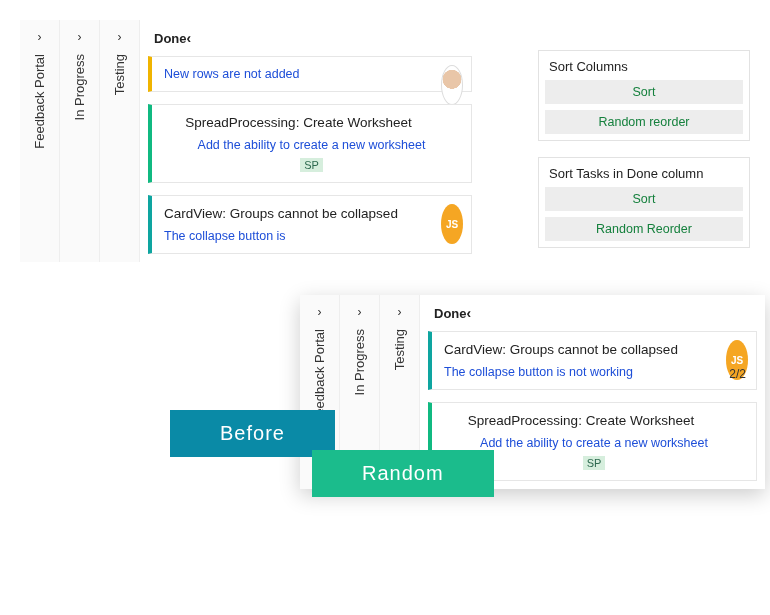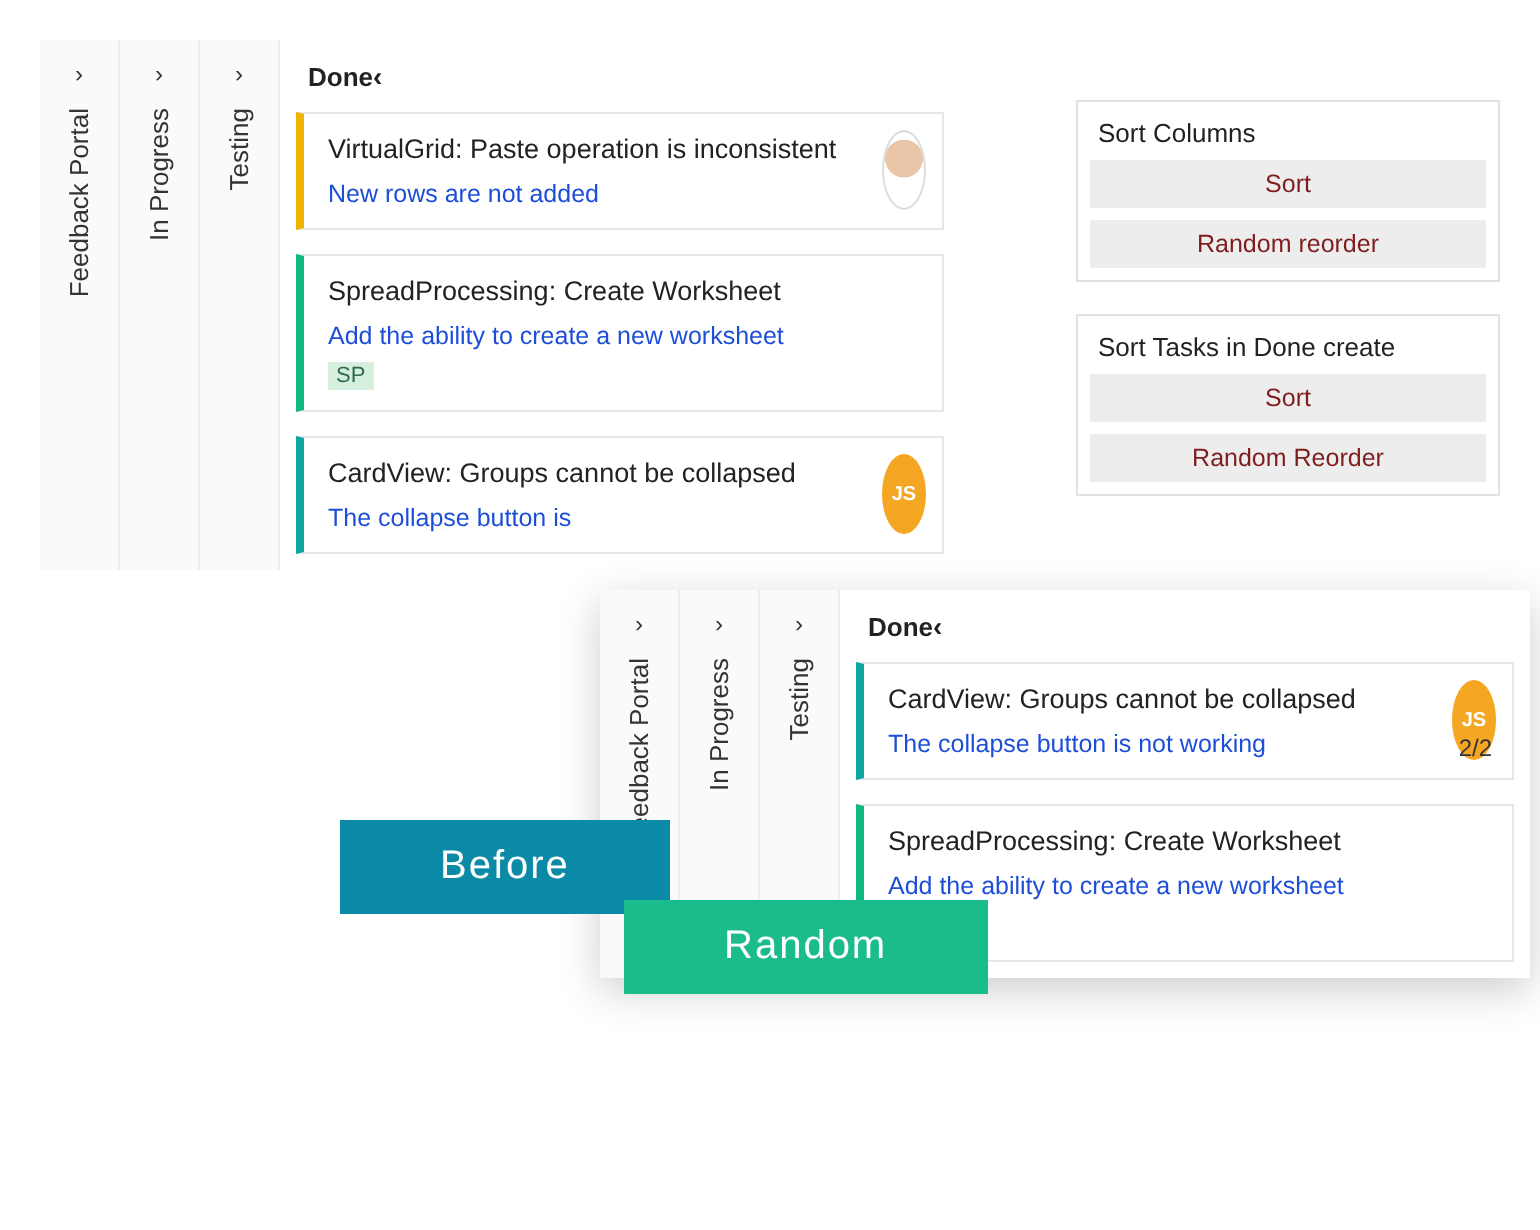--- a/index.html
+++ b/index.html
@@ -67,21 +67,21 @@
     gap: 12px;
   }
   .card {
     background: #fff;
     border: 1px solid #e6e6e6;
     border-left-width: 4px;
     padding: 10px 12px 10px 12px;
     position: relative;
   }
   .card.yellow { border-left-color: #f0b400; }
-  .card.green  { border-left-color: #10b981; }
+  .card.green  { border-left-color: #10b981; text-align: center; }
   .card.teal   { border-left-color: #0ea5a0; }
   .card .title { font-size: 13.5px; margin-bottom: 8px; padding-right: 26px; }
   .card .desc  { font-size: 12.5px; color: #1d4ed8; }
   .card .avatar {
     position: absolute;
     right: 8px;
     top: 8px;
     width: 22px;
     height: 40px;
     border-radius: 50%;
@@ -123,21 +123,21 @@
     background:#fff;
   }
   .panel-title {
     font-size: 13px;
     padding: 2px 4px 6px 4px;
   }
   .btn {
     display: block;
     width: 100%;
     background: #ededed;
-    color:#7f1d1d;
+    color:#15803d;
     text-align: center;
     padding: 5px 0;
     font-size: 12.5px;
     margin-bottom: 6px;
     cursor: pointer;
   }
   .btn:last-child { margin-bottom: 0; }
 
   
   .board.after {
@@ -185,21 +185,20 @@
   </div>
   <div class="col-open">
     <div class="col-header">
       <span>Done</span>
       <span class="chev-left">‹</span>
     </div>
     <div class="cards">
 
       <div class="card yellow">
         <div class="avatar person"></div>
-        <div class="title">VirtualGrid: Paste operation is inconsistent</div>
         <div class="desc">New rows are not added</div>
       </div>
 
       <div class="card green">
         <div class="title">SpreadProcessing: Create Worksheet</div>
         <div class="desc">Add the ability to create a new worksheet</div>
         <span class="badge-sp">SP</span>
       </div>
 
       <div class="card teal">
@@ -214,21 +213,21 @@
   </div>
 </div>
 
 <div class="panels">
   <div class="panel">
     <div class="panel-title">Sort Columns</div>
     <div class="btn">Sort</div>
     <div class="btn">Random reorder</div>
   </div>
   <div class="panel">
-    <div class="panel-title">Sort Tasks in Done create</div>
+    <div class="panel-title">Sort Tasks in Done column</div>
     <div class="btn">Sort</div>
     <div class="btn">Random Reorder</div>
   </div>
 </div>
 
 <div class="board after">
   <div class="col-collapsed">
     <span class="chev">›</span>
     <span class="vlabel">Feedback Portal</span>
   </div>

